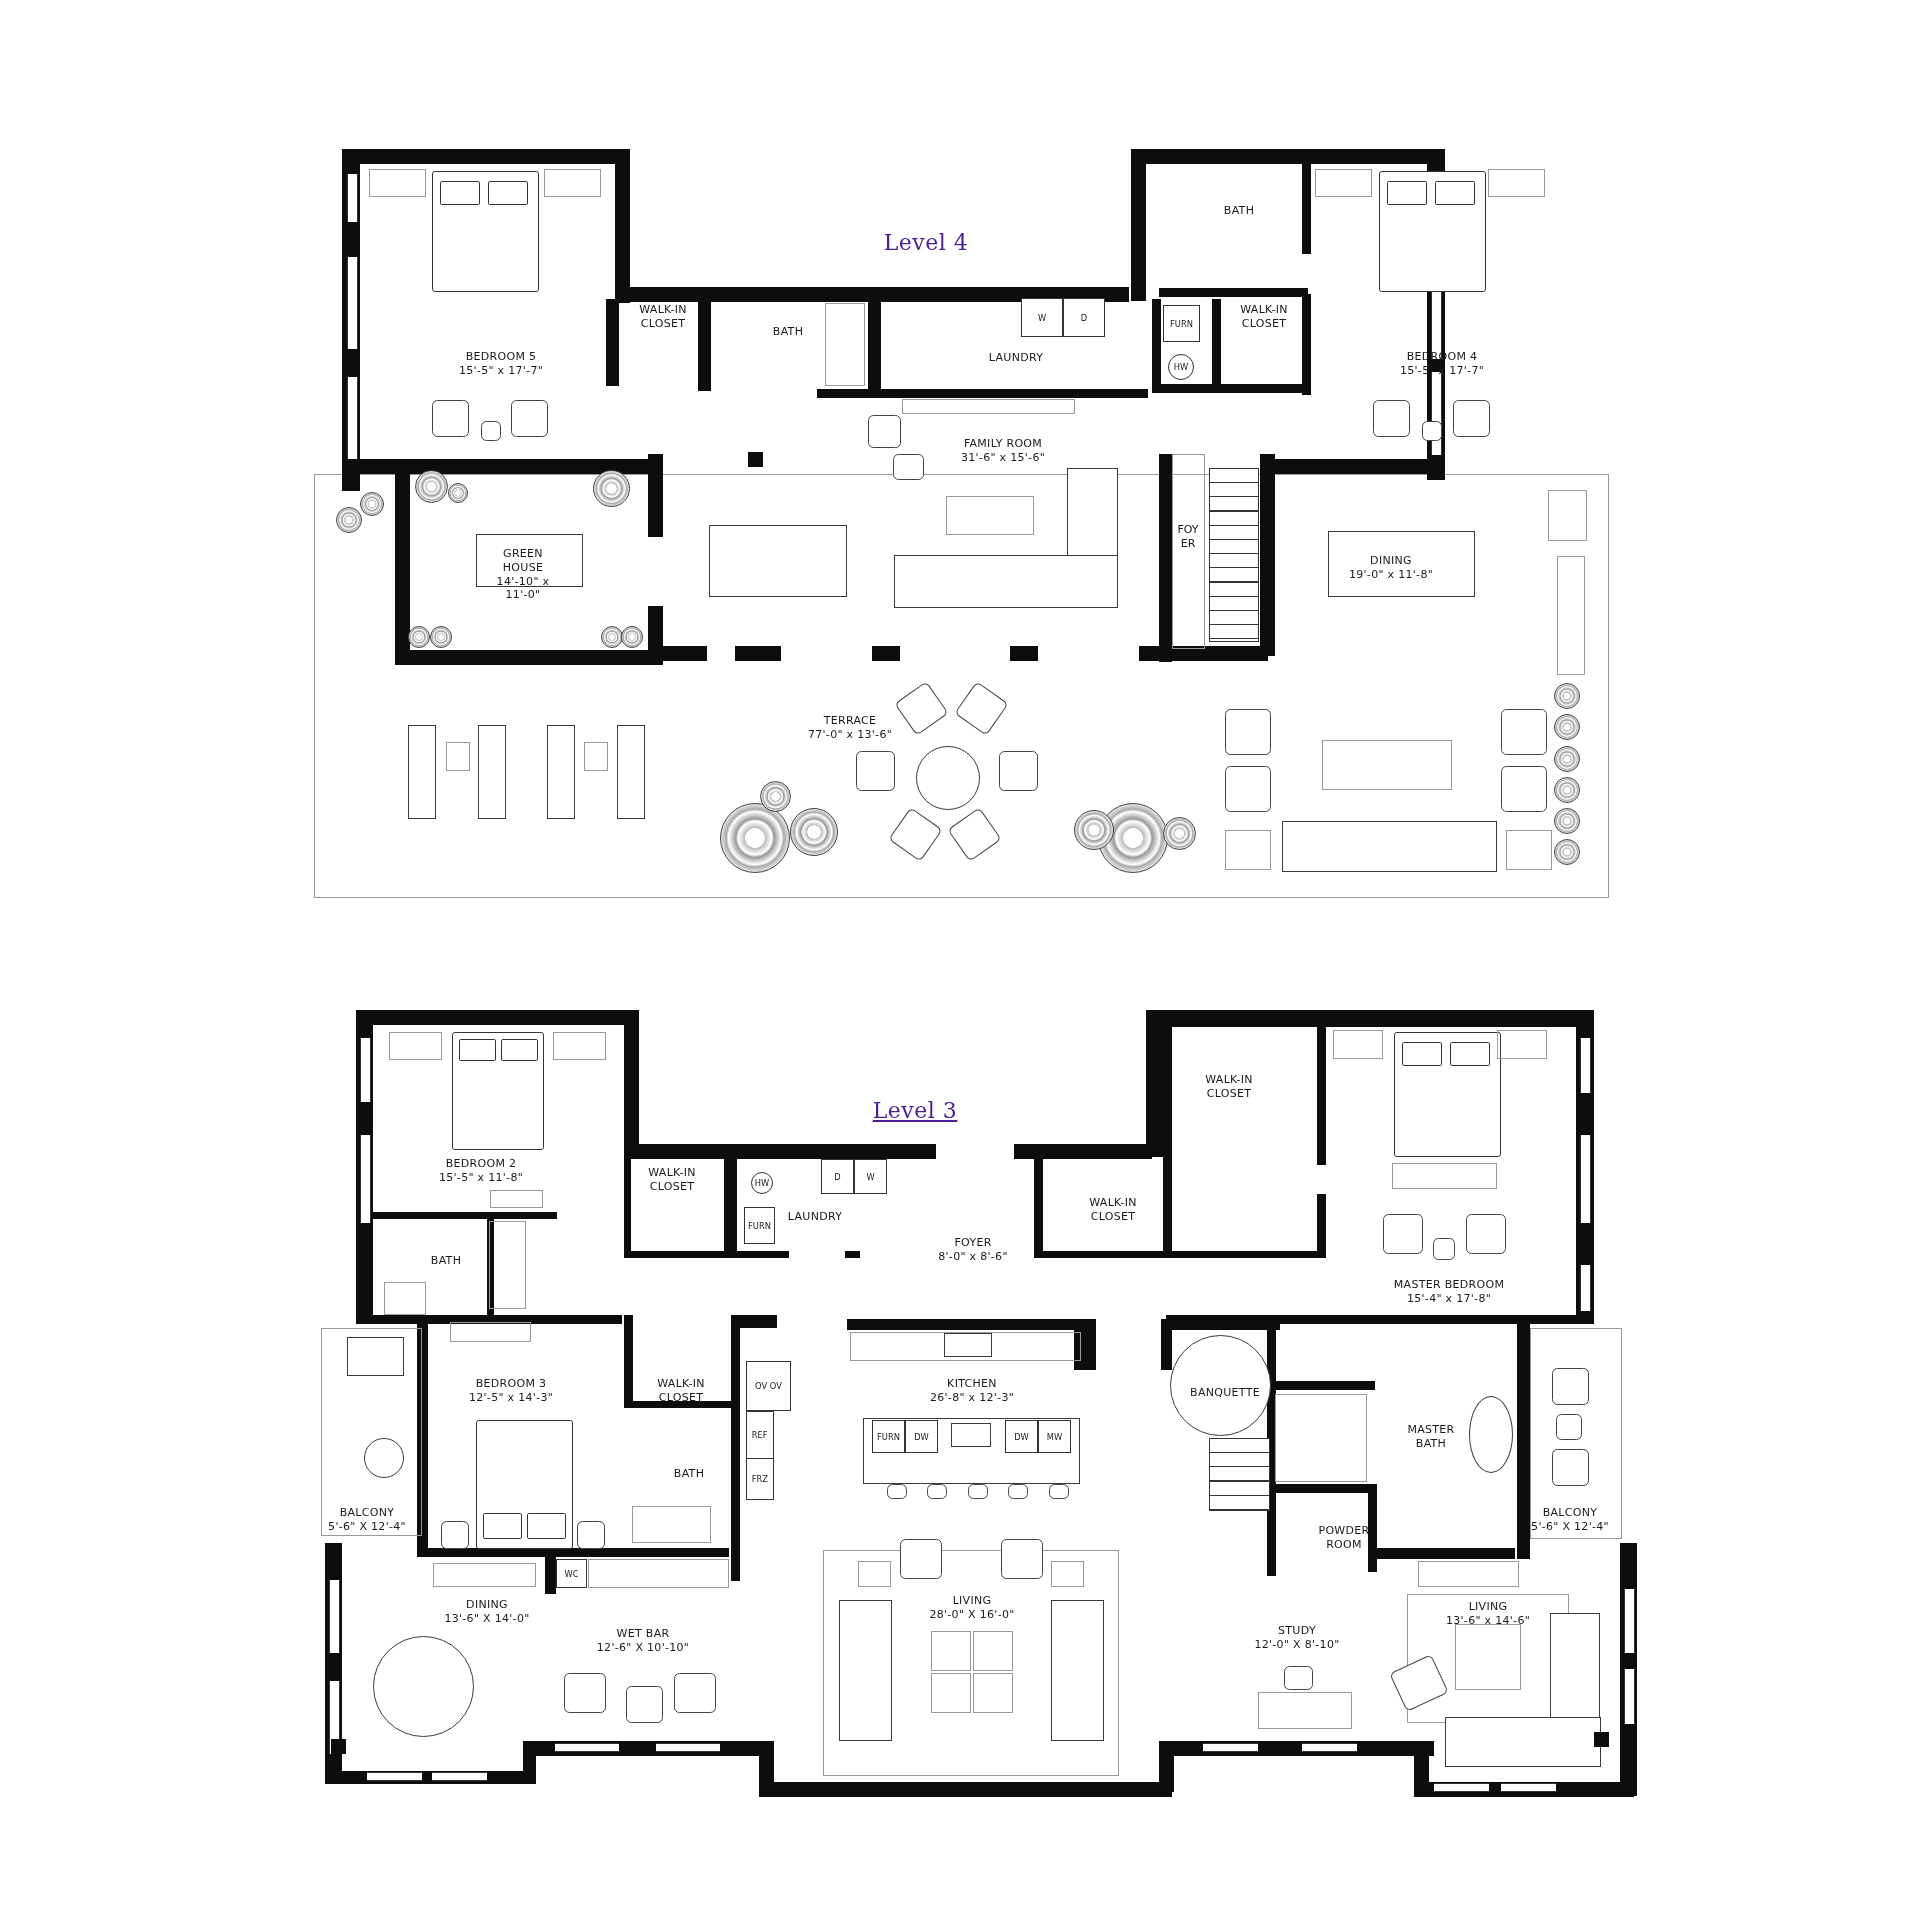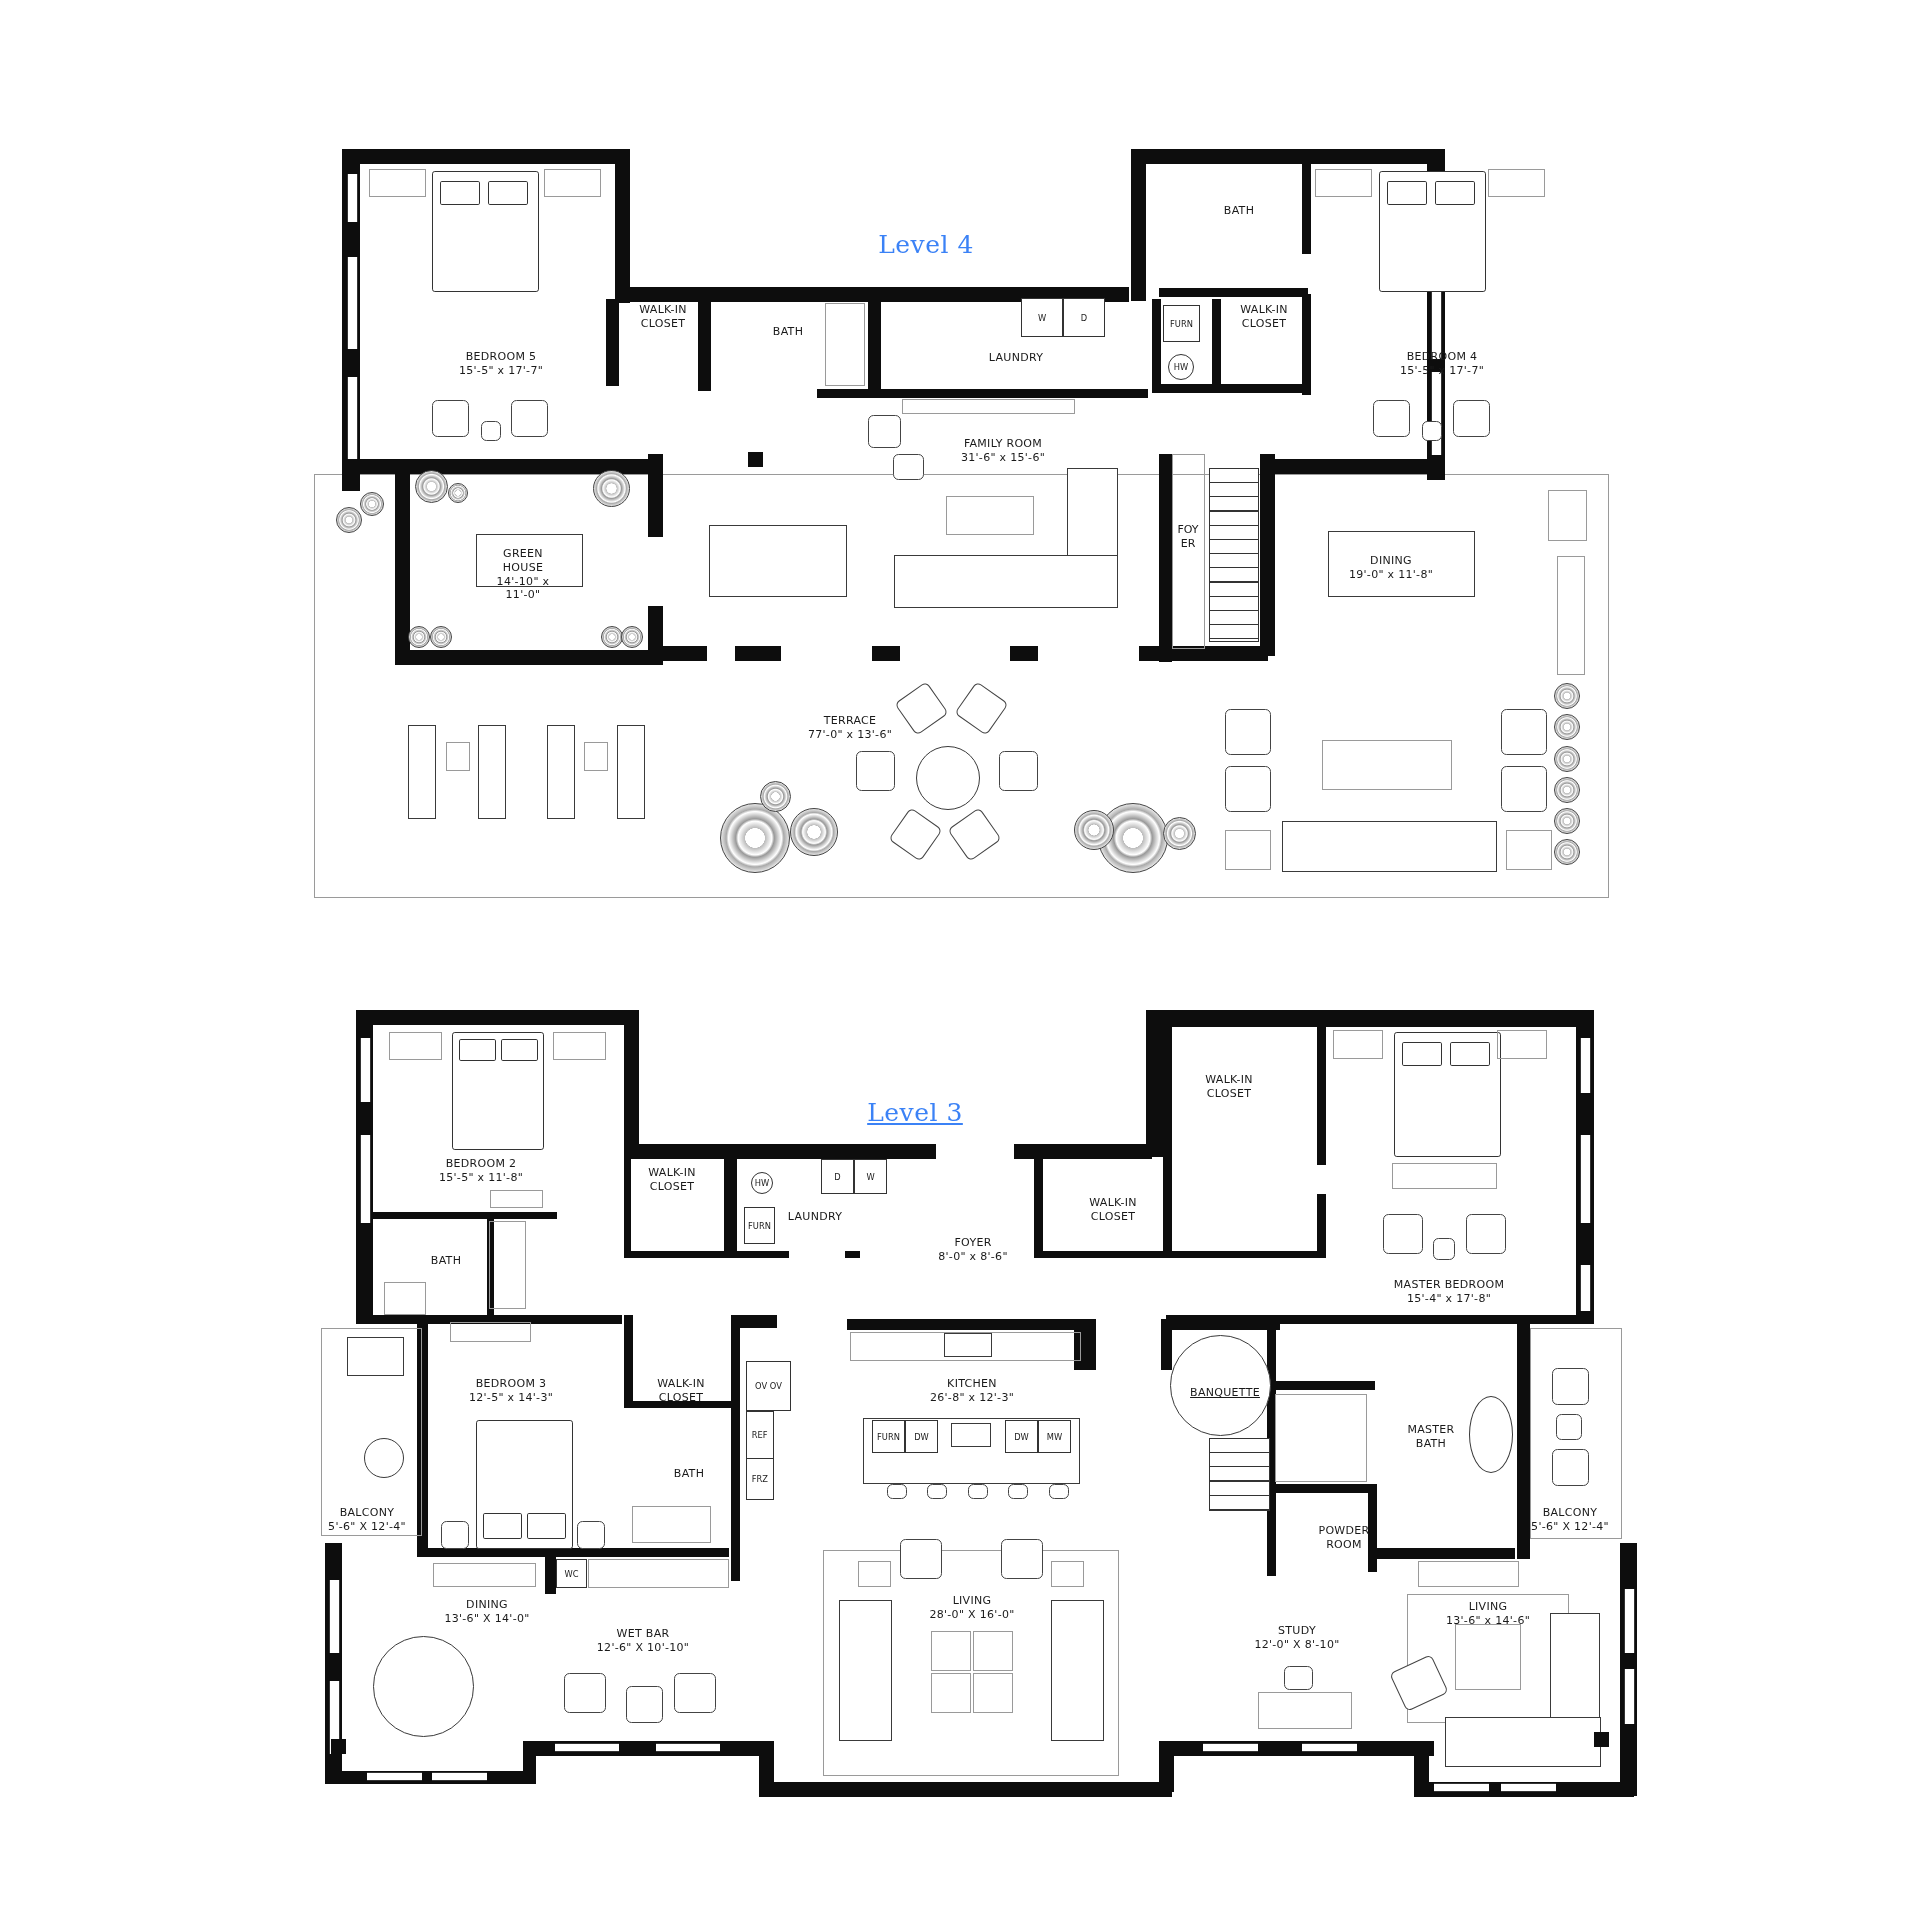--- a/index.html
+++ b/index.html
@@ -8,22 +8,22 @@
   .plan { position: absolute; left: 0; top: 0; width: 1928px; height: 1928px; }
   .wall { position: absolute; background: #0d0d0d; }
   .outline { position: absolute; border: 1.8px solid #9a9a9a; box-sizing: border-box; }
   .thin { position: absolute; border: 1.8px solid #3a3a3a; box-sizing: border-box; background: #fff; }
   .window { position: absolute; background: #fff; border-left: 1.8px solid #333; border-right: 1.8px solid #333; box-sizing: border-box; }
   .window-h { position: absolute; background: #fff; border-top: 1.8px solid #333; border-bottom: 1.8px solid #333; box-sizing: border-box; }
   .label { position: absolute; text-align: center; font-size: 11px; line-height: 13.8px;
            letter-spacing: 0.3px; transform: translateX(-50%); white-space: nowrap; }
   .label .name { display: block; text-transform: uppercase; }
   .label .dims { display: block; }
-  .level-title { position: absolute; font-family: "DejaVu Serif", serif; font-size: 25px;
-                 color: #3b82f6; transform: translateX(-50%); letter-spacing: 0.5px; }
+  .level-title { position: absolute; font-family: "DejaVu Serif", serif; font-size: 22px;
+                 color: #4c1d95; transform: translateX(-50%); letter-spacing: 0.5px; }
   .fixture { position: absolute; font-size: 8.3px; text-align: center; border: 1.4px solid #333;
              box-sizing: border-box; display: flex; align-items: center; justify-content: center;
              background: #fff; }
   .round { border-radius: 50%; }
   .chair { position: absolute; border: 1.4px solid #444; border-radius: 5.5px; background: #fff; box-sizing: border-box; }
   .plant { position: absolute; border-radius: 50%; border: 1.4px solid #444;
            background: radial-gradient(circle, #fff 20%, #bbb 21%, #fff 35%, #999 40%, #fff 55%, #aaa 60%, #fff 75%); box-sizing: border-box; }
   .bed { position: absolute; border: 1.8px solid #333; border-radius: 2.8px; box-sizing: border-box; background: #fff; }
   .pillow { position: absolute; border: 1.8px solid #333; border-radius: 1.8px; box-sizing: border-box; }
   .stair { position: absolute; box-sizing: border-box; border: 1.4px solid #333;
@@ -411,21 +411,21 @@
     <div class="label" style="left:681px; top:1377px; white-space:normal; width:55px;">
         <span class="name">WALK-IN CLOSET</span>
       </div>
     <div class="label" style="left:689px; top:1467px;">
         <span class="name">BATH</span>
       </div>
     <div class="label" style="left:972px; top:1377px;">
         <span class="name">KITCHEN</span>
         <span class="dims">26'-8" x 12'-3"</span>
       </div>
-    <div class="label" style="left:1225px; top:1386px;text-decoration:underline;">
+    <div class="label" style="left:1225px; top:1386px;">
         <span class="name">BANQUETTE</span>
       </div>
     <div class="label" style="left:1431px; top:1423px; white-space:normal; width:64px;">
         <span class="name">MASTER BATH</span>
       </div>
     <div class="label" style="left:1344px; top:1524px; white-space:normal; width:64px;">
         <span class="name">POWDER ROOM</span>
       </div>
     <div class="label" style="left:367px; top:1506px;">
         <span class="name">BALCONY</span>

